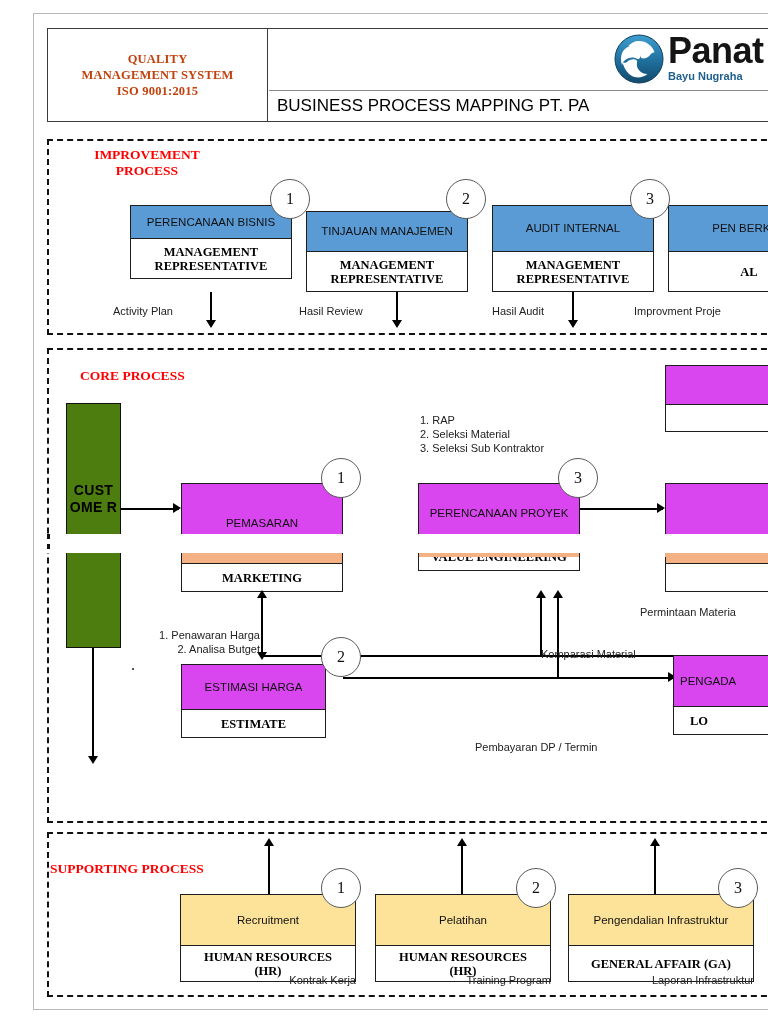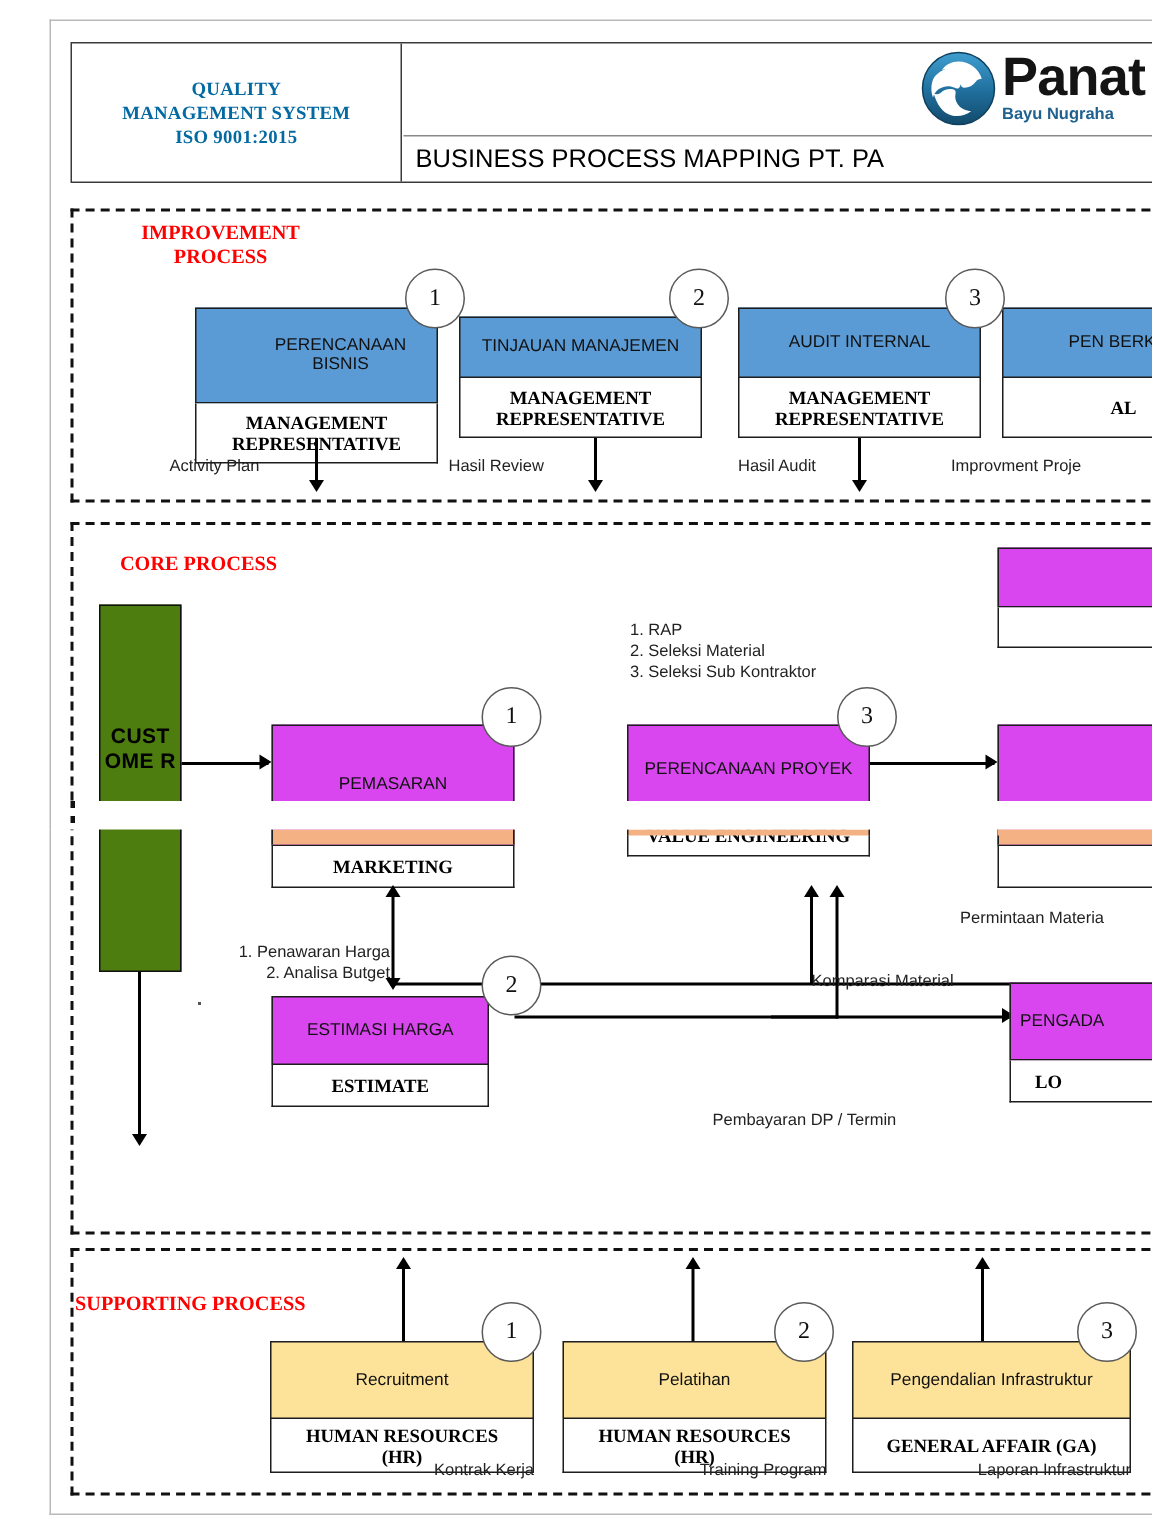--- a/index.html
+++ b/index.html
@@ -24,21 +24,21 @@
     border:1px solid #3a3a3a;box-sizing:border-box;
   }
   .hdr-left{
     position:absolute;left:0;top:0;width:220px;height:92px;
     border-right:1px solid #3a3a3a;box-sizing:border-box;
     display:flex;flex-direction:column;align-items:center;justify-content:center;
     text-align:center;
   }
   .hdr-left div{
     font-family:"Liberation Serif", serif;
-    font-weight:bold;font-size:12.5px;color:#0369a1;line-height:16px;
+    font-weight:bold;font-size:12.5px;color:#c2410c;line-height:16px;
     letter-spacing:.2px;
   }
   .hdr-right{
     position:absolute;left:221px;top:0;right:0;height:92px;
   }
   .hdr-logo-row{
     position:absolute;left:0;top:0;right:0;height:62px;
     border-bottom:1px solid #8a8a8a;box-sizing:border-box;
   }
   .logo-wrap{
@@ -181,21 +181,21 @@
         <div class="hdr-title">BUSINESS PROCESS MAPPING PT. PA</div>
       </div>
     </div>
   </div>
 
   <div class="band" style="left:47px;top:139px;width:730px;height:196px;"></div>
   <div class="band-label" style="left:72px;top:147px;width:150px;">IMPROVEMENT
 PROCESS</div>
 
   <div class="pbox blue" style="left:130px;top:205px;width:162px;">
-    <div class="top" style="height:64px;padding-left:36px;">PERENCANAAN BISNIS</div>
+    <div class="top" style="height:34px;">PERENCANAAN BISNIS</div>
     <div class="bot" style="height:40px;">MANAGEMENT
 REPRESENTATIVE</div>
   </div>
   <div class="circ" style="left:270px;top:179px;">1</div>
   <div class="cap" style="left:113px;top:304px;width:90px;">Activity Plan</div>
   <div class="ln vln" style="left:210px;top:292px;height:30px;"></div>
   <div class="arw arw-d" style="left:206px;top:320px;"></div>
 
   <div class="pbox blue" style="left:306px;top:211px;width:162px;">
     <div class="top" style="height:41px;">TINJAUAN MANAJEMEN</div>

